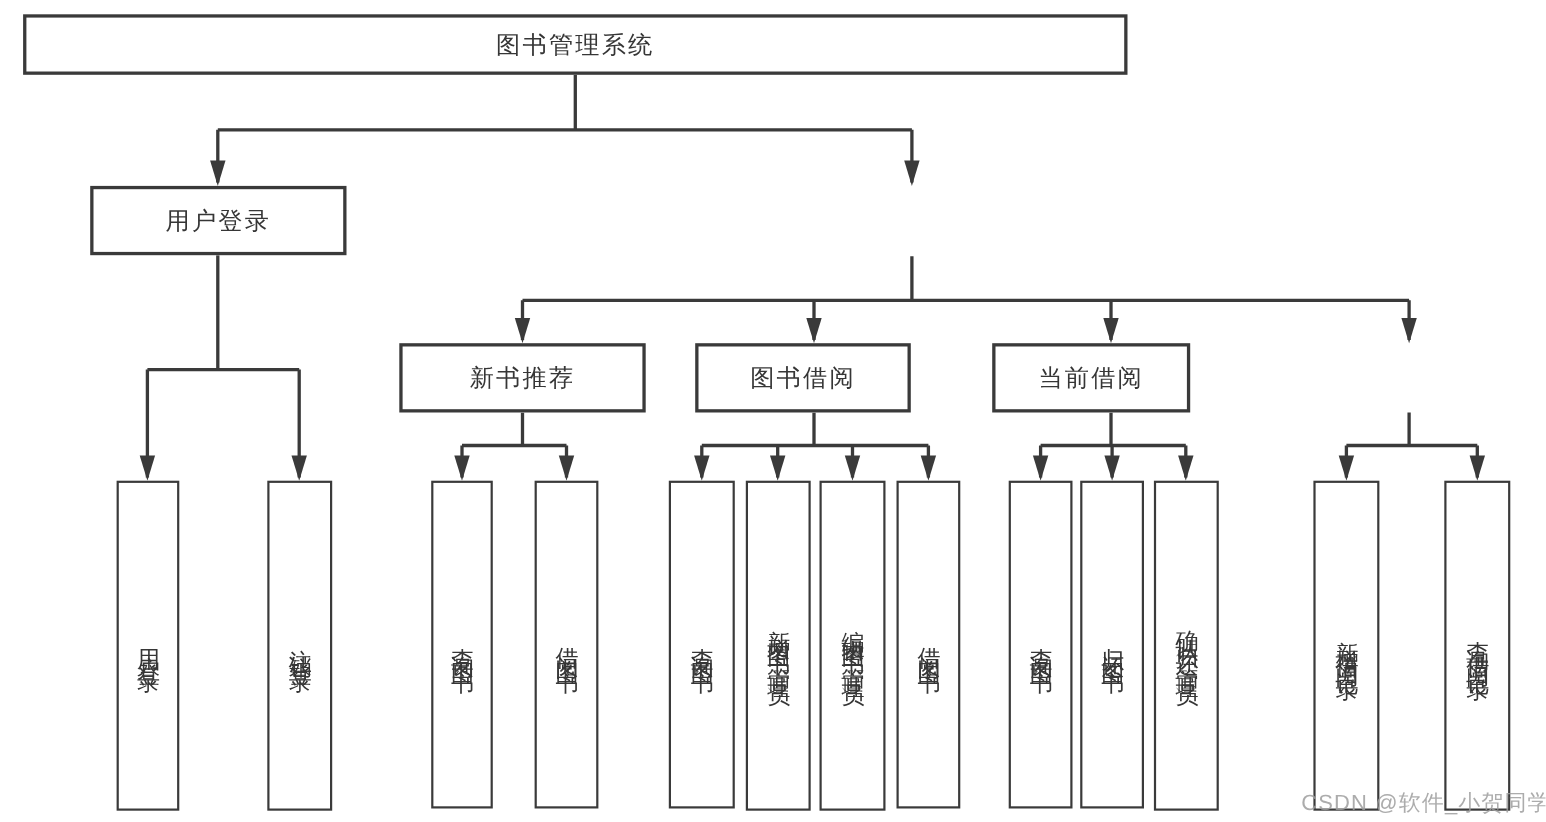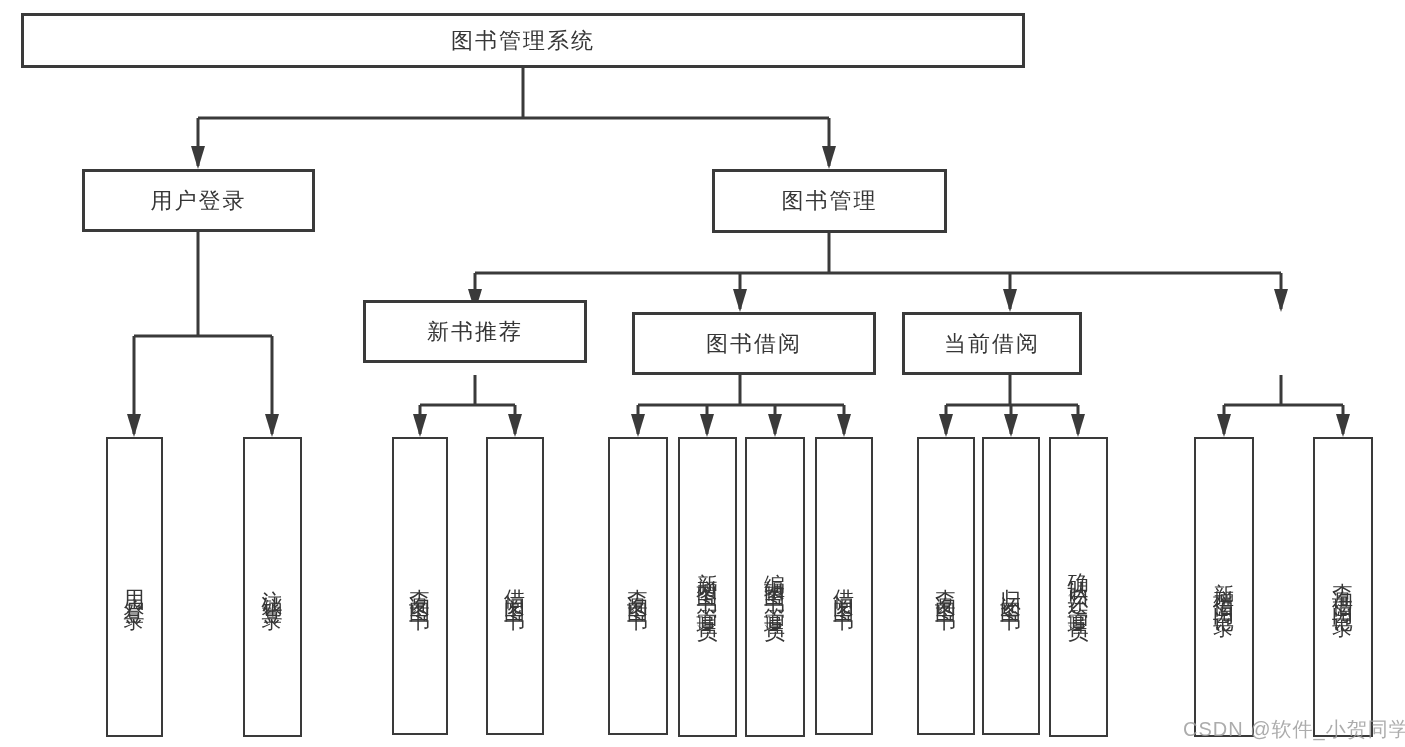--- a/index.html
+++ b/index.html
@@ -78,28 +78,25 @@
     </g>
   </svg>
 
   <div class="node" style="left:21px; top:13px; width:1004px; height:55px;">
     <span>图书管理系统</span>
   </div>
 
   <div class="node" style="left:82px; top:169px; width:233px; height:63px;">
     <span>用户登录</span>
   </div>
-  <div class="node" style="left:712px; top:169px; width:235px; height:64px;">
-    <span>图书管理</span>
-  </div>
 
-  <div class="node" style="left:363px; top:300px; width:224px; height:63px;text-align:right;">
+  <div class="node" style="left:363px; top:312px; width:224px; height:63px;text-align:right;">
     <span>新书推荐</span>
   </div>
-  <div class="node" style="left:632px; top:312px; width:244px; height:63px;">
+  <div class="node" style="left:632px; top:312px; width:196px; height:63px;">
     <span>图书借阅</span>
   </div>
   <div class="node" style="left:902px; top:312px; width:180px; height:63px;">
     <span>当前借阅</span>
   </div>
 
   <div class="node vnode" style="left:106px; top:437px; width:57px; height:300px;">
     <span class="vtext">用户登录</span>
   </div>
   <div class="node vnode" style="left:243px; top:437px; width:59px; height:300px;">

